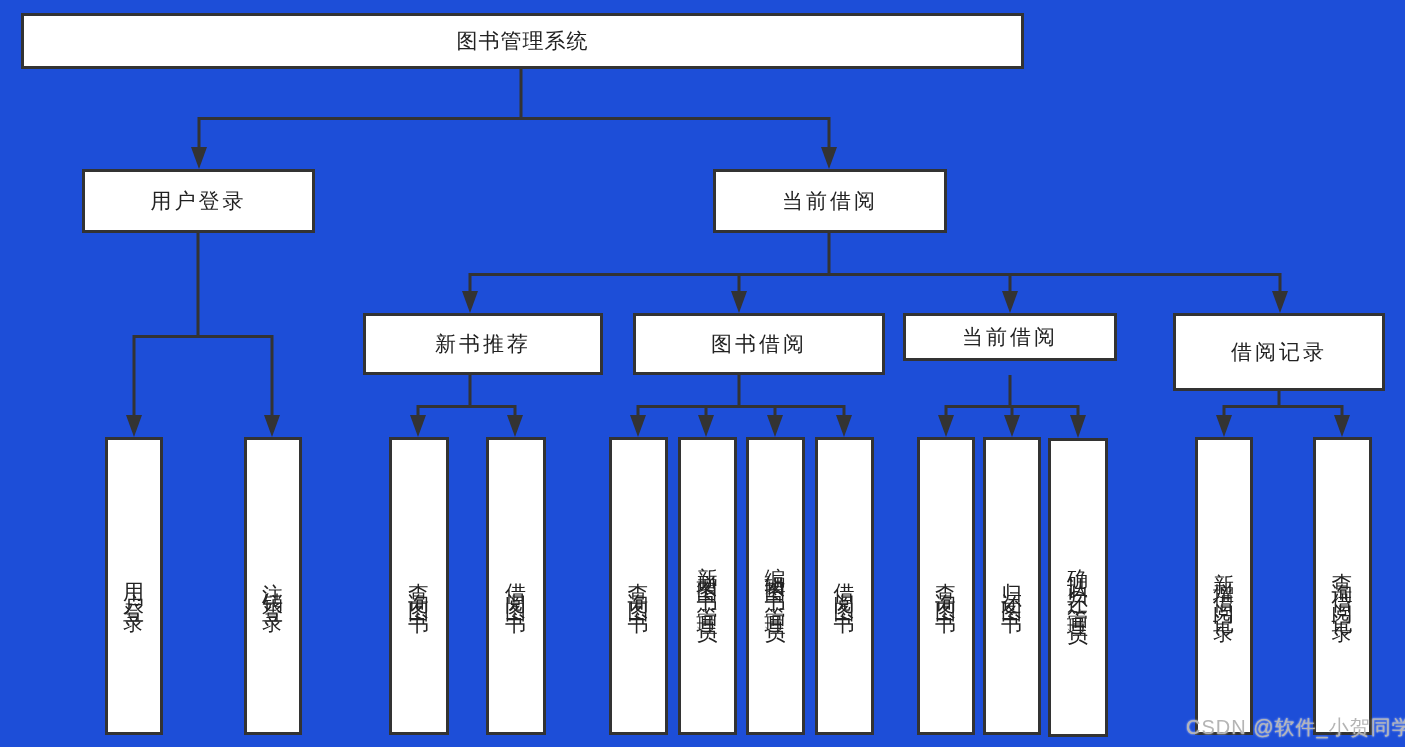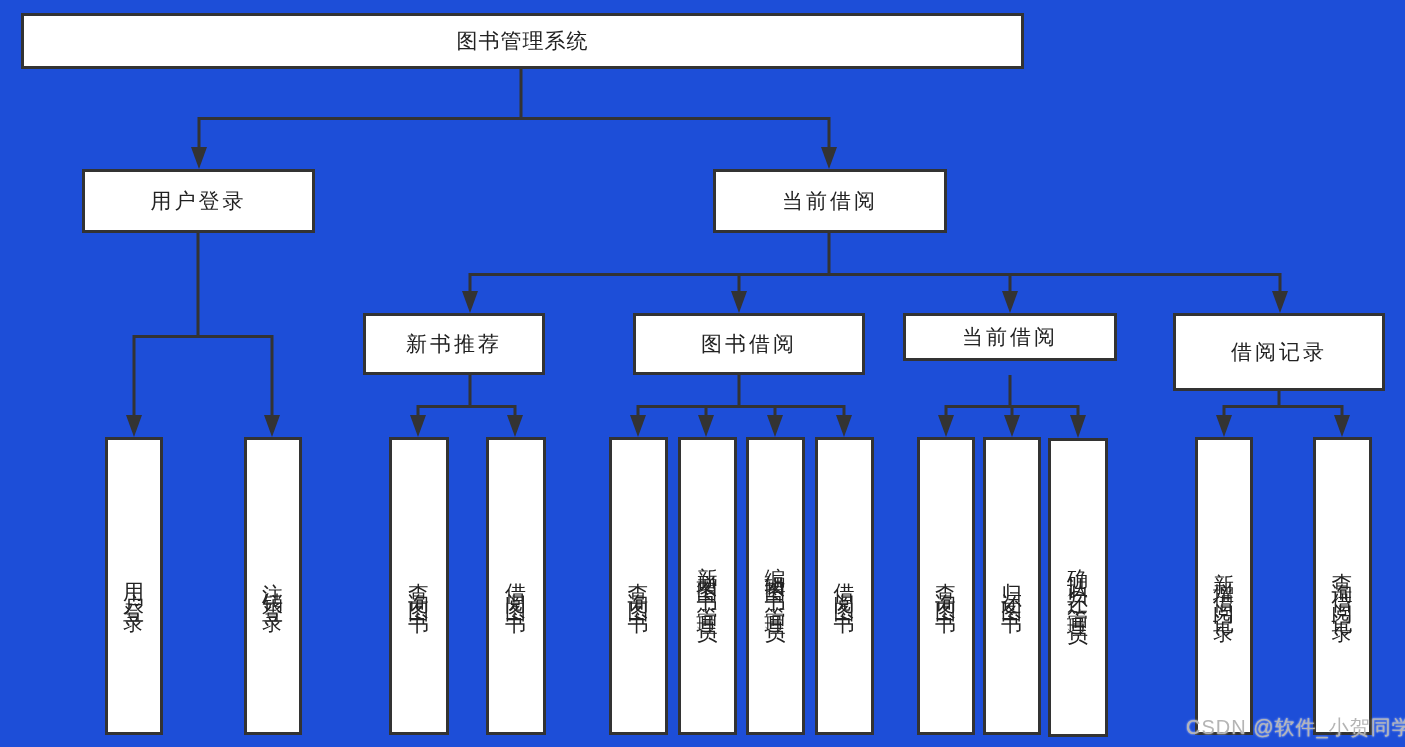--- a/index.html
+++ b/index.html
@@ -113,24 +113,24 @@
     <span class="hlabel">图书管理系统</span>
   </div>
 
   <div class="box" style="left:82px;top:169px;width:233px;height:64px">
     <span class="hlabel">用户登录</span>
   </div>
   <div class="box" style="left:713px;top:169px;width:234px;height:64px">
     <span class="hlabel">当前借阅</span>
   </div>
 
-  <div class="box" style="left:363px;top:313px;width:182px;height:62px">
+  <div class="box" style="left:363px;top:313px;width:240px;height:62px">
     <span class="hlabel">新书推荐</span>
   </div>
-  <div class="box" style="left:633px;top:313px;width:232px;height:62px">
+  <div class="box" style="left:633px;top:313px;width:252px;height:62px">
     <span class="hlabel">图书借阅</span>
   </div>
   <div class="box" style="left:903px;top:313px;width:214px;height:48px">
     <span class="hlabel">当前借阅</span>
   </div>
   <div class="box" style="left:1173px;top:313px;width:212px;height:78px">
     <span class="hlabel">借阅记录</span>
   </div>
 
   <div class="box" style="left:105px;top:437px;width:58px;height:298px">

